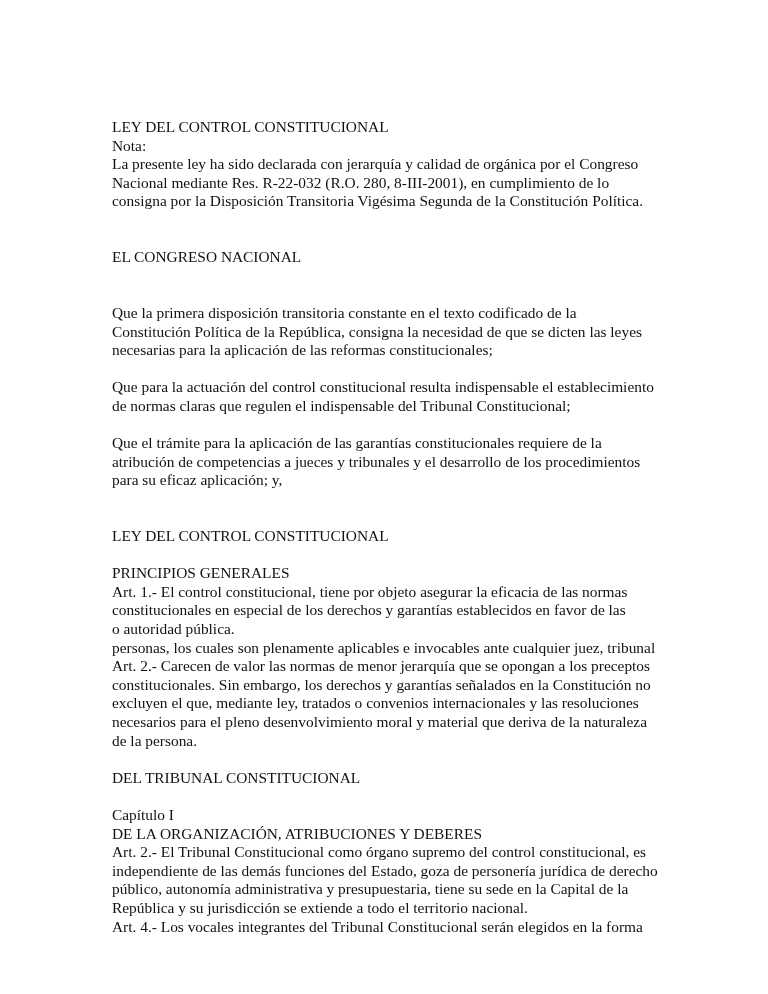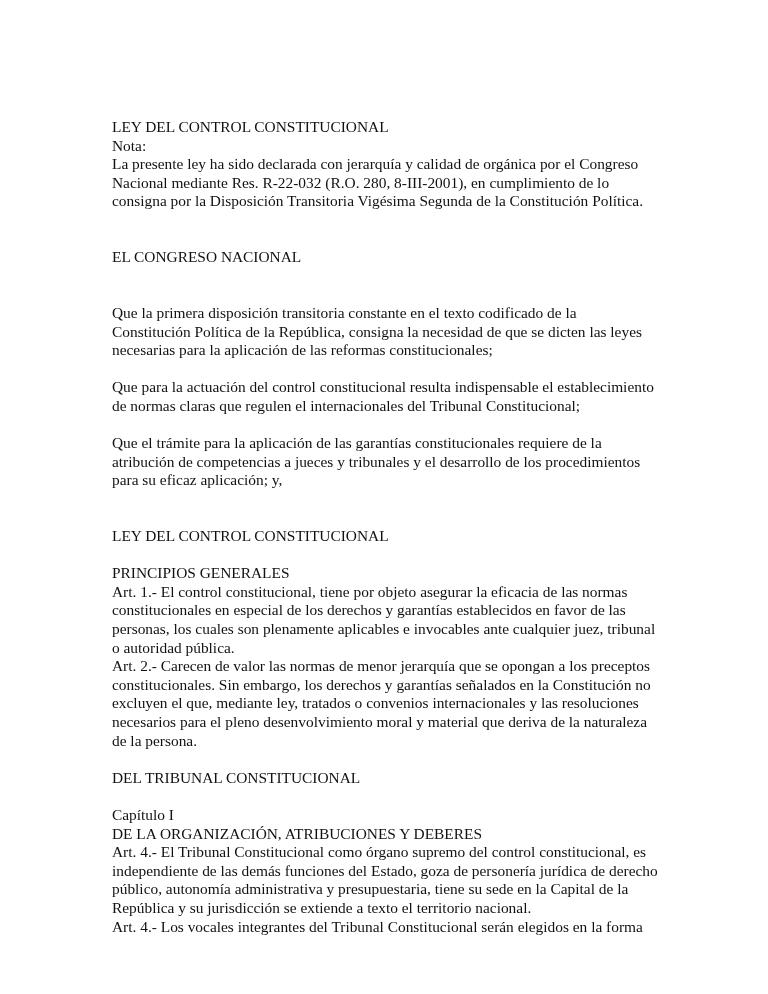--- a/index.html
+++ b/index.html
@@ -49,61 +49,61 @@
 
   <div>
     <span class="line">Que la primera disposición transitoria constante en el texto codificado de la</span>
     <span class="line">Constitución Política de la República, consigna la necesidad de que se dicten las leyes</span>
     <span class="line">necesarias para la aplicación de las reformas constitucionales;</span>
   </div>
   <span class="blank"></span>
 
   <div>
     <span class="line">Que para la actuación del control constitucional resulta indispensable el establecimiento</span>
-    <span class="line">de normas claras que regulen el internacionales del Tribunal Constitucional;</span>
+    <span class="line">de normas claras que regulen el indispensable del Tribunal Constitucional;</span>
   </div>
   <span class="blank"></span>
 
   <div>
     <span class="line">Que el trámite para la aplicación de las garantías constitucionales requiere de la</span>
     <span class="line">atribución de competencias a jueces y tribunales y el desarrollo de los procedimientos</span>
     <span class="line">para su eficaz aplicación; y,</span>
   </div>
   <span class="blank"></span>
 
   <span class="blank"></span>
 
   <span class="line">LEY DEL CONTROL CONSTITUCIONAL</span>
   <span class="blank"></span>
 
   <span class="line">PRINCIPIOS GENERALES</span>
   <div>
     <span class="line">Art. 1.-  El control constitucional, tiene por objeto asegurar la eficacia de las normas</span>
     <span class="line">constitucionales en especial de los derechos y garantías establecidos en favor de las</span>
+    <span class="line">o autoridad pública.</span>
     <span class="line">personas, los cuales son plenamente aplicables e invocables ante cualquier juez, tribunal</span>
-    <span class="line">o autoridad pública.</span>
   </div>
   <div>
     <span class="line">Art. 2.-  Carecen de valor las normas de menor jerarquía que se opongan a los preceptos</span>
     <span class="line">constitucionales. Sin embargo, los derechos y garantías señalados en la Constitución no</span>
     <span class="line">excluyen el que, mediante ley, tratados o convenios internacionales y las resoluciones</span>
     <span class="line">necesarios para el pleno desenvolvimiento moral y material que deriva de la naturaleza</span>
     <span class="line">de la persona.</span>
   </div>
   <span class="blank"></span>
 
   <span class="line">DEL TRIBUNAL CONSTITUCIONAL</span>
   <span class="blank"></span>
 
   <span class="line">Capítulo I</span>
   <span class="line">DE LA ORGANIZACIÓN, ATRIBUCIONES Y DEBERES</span>
   <div>
-    <span class="line">Art. 4.-  El Tribunal Constitucional como órgano supremo del control constitucional, es</span>
+    <span class="line">Art. 2.-  El Tribunal Constitucional como órgano supremo del control constitucional, es</span>
     <span class="line">independiente de las demás funciones del Estado, goza de personería jurídica de derecho</span>
     <span class="line">público, autonomía administrativa y presupuestaria, tiene su sede en la Capital de la</span>
-    <span class="line">República y su jurisdicción se extiende a texto el territorio nacional.</span>
+    <span class="line">República y su jurisdicción se extiende a todo el territorio nacional.</span>
   </div>
   <div>
     <span class="line">Art. 4.-  Los vocales integrantes del Tribunal Constitucional serán elegidos en la forma</span>
 
   </div>
 
 </div>
 
 </body></html>

